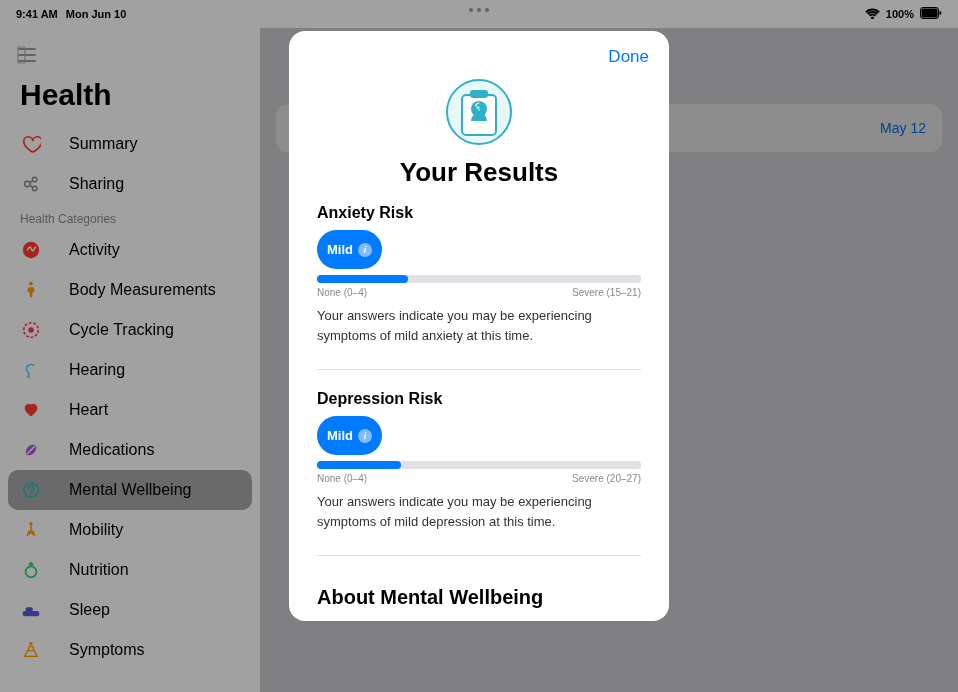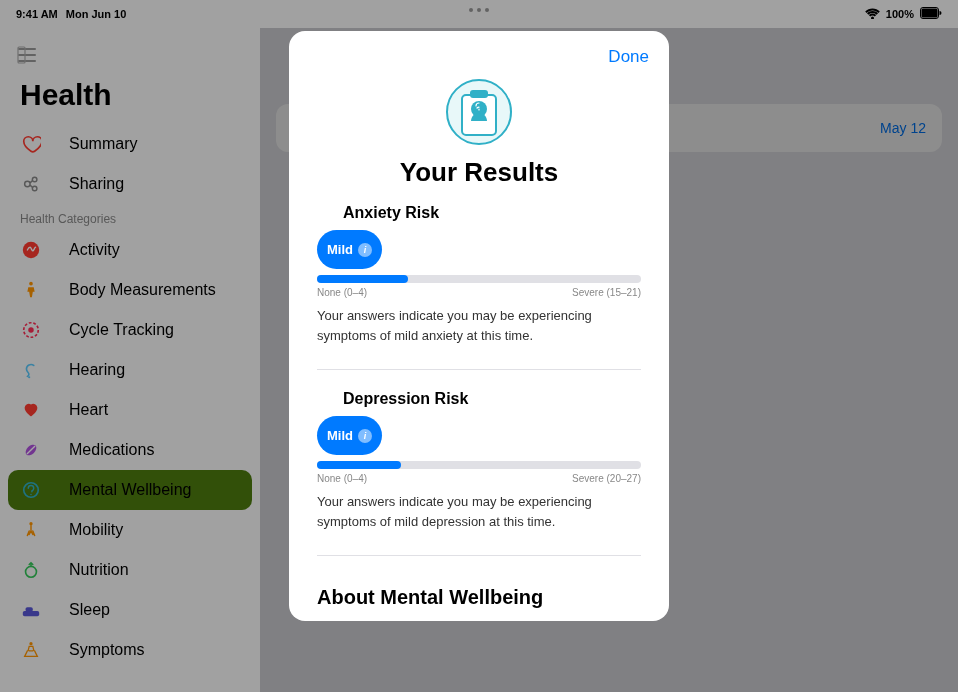--- a/index.html
+++ b/index.html
@@ -57,21 +57,21 @@
     .sidebar-nav-item {
       display: flex;
       align-items: center;
       padding: 9px 20px;
       cursor: pointer;
       font-size: 16px;
       color: #000;
       gap: 27px;
     }
     .sidebar-nav-item.active {
-      background: #4d7c0f;
+      background: #a3a3a3;
       border-radius: 10px;
       margin: 0 8px;
       padding: 9px 12px;
     }
     .sidebar-section-header {
       font-size: 12px;
       color: #888;
       font-weight: 500;
       padding: 8px 20px 4px;
       text-transform: none;
@@ -168,21 +168,20 @@
     .modal-body {
       padding: 0 28px 20px;
       overflow-y: auto;
     }
     .risk-section { margin-bottom: 24px; }
     .risk-title {
       font-size: 16px;
       font-weight: 700;
       color: #000;
       margin-bottom: 8px;
-      margin-left: 26px;
     }
     .badge-row {
       display: flex;
       align-items: center;
       margin-bottom: 4px;
     }
     .mild-badge {
       background: #007aff;
       color: #fff;
       font-size: 13px;

